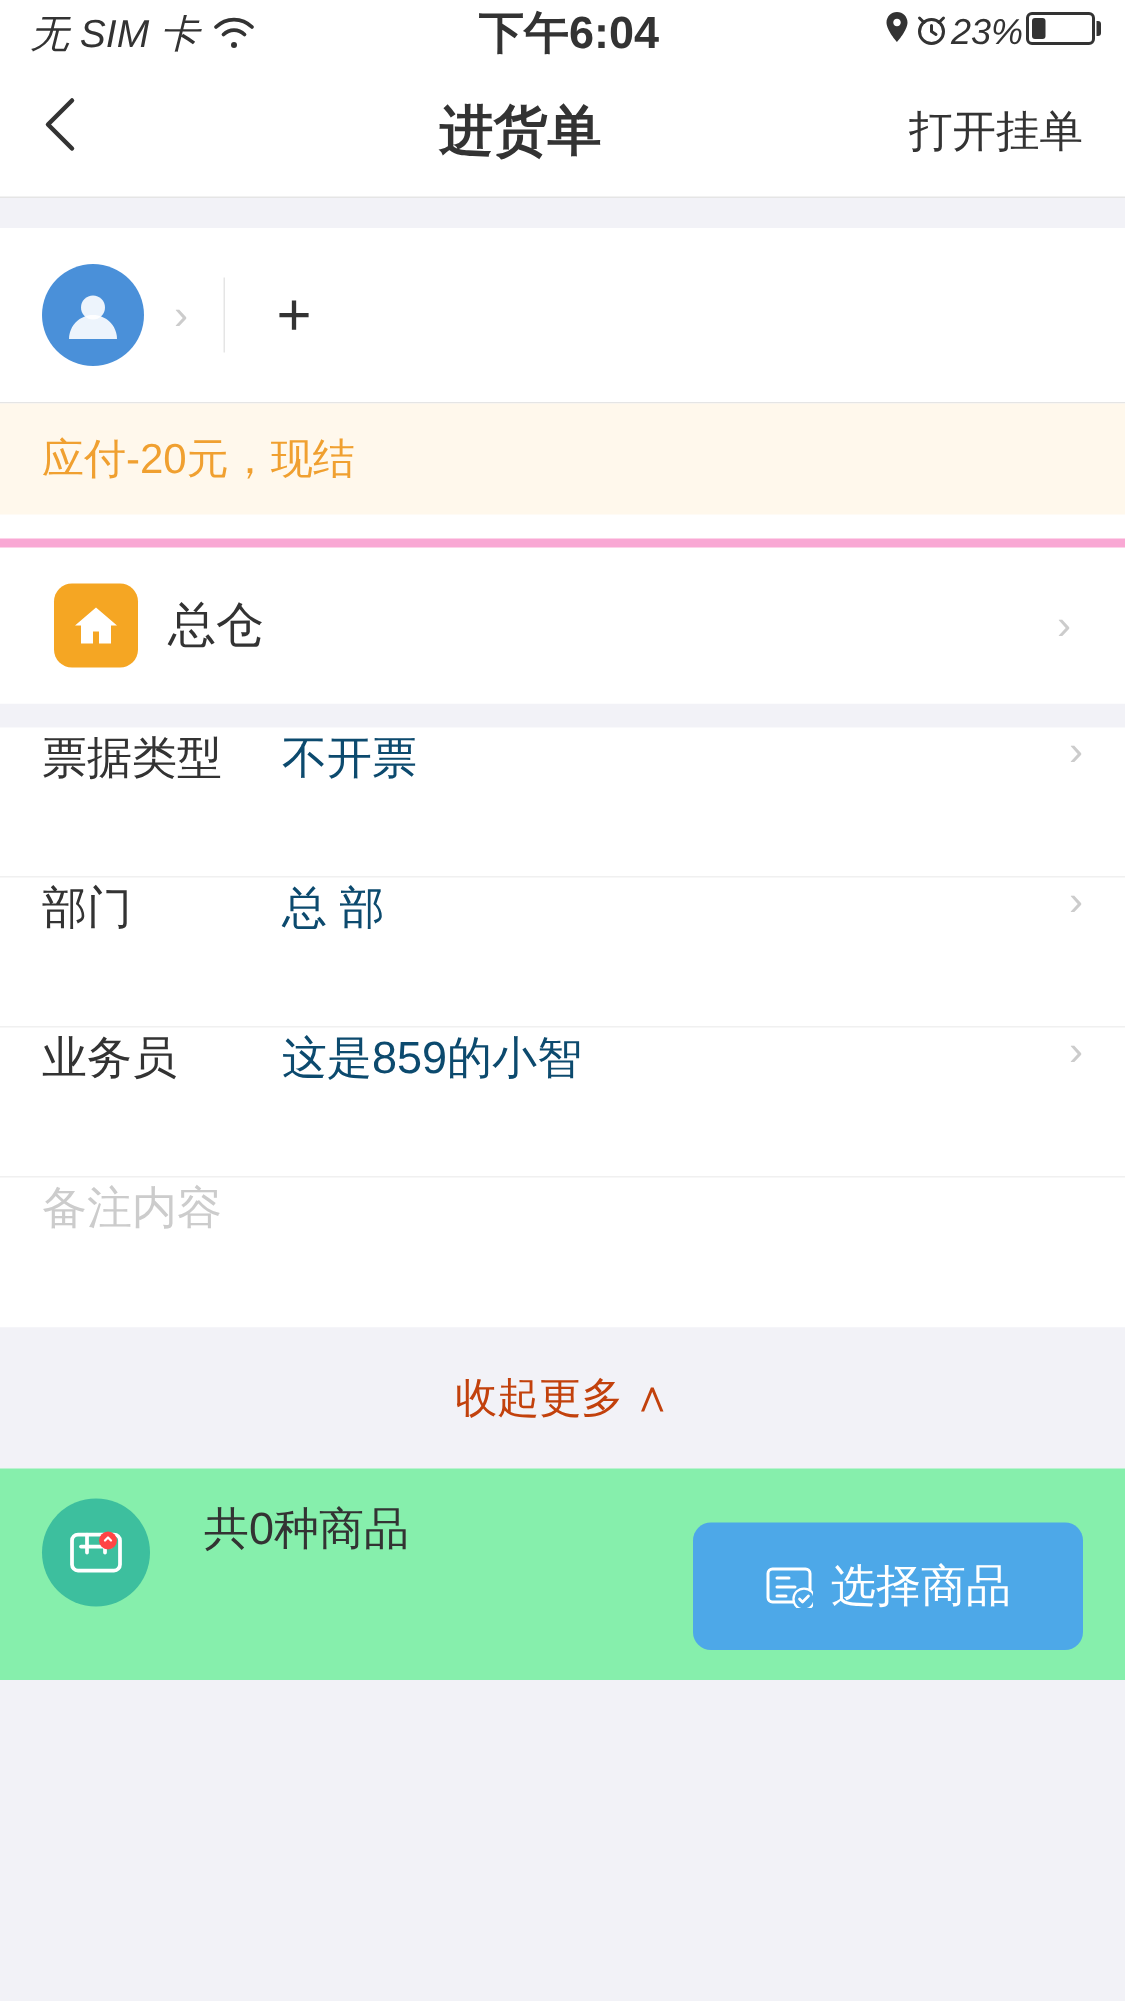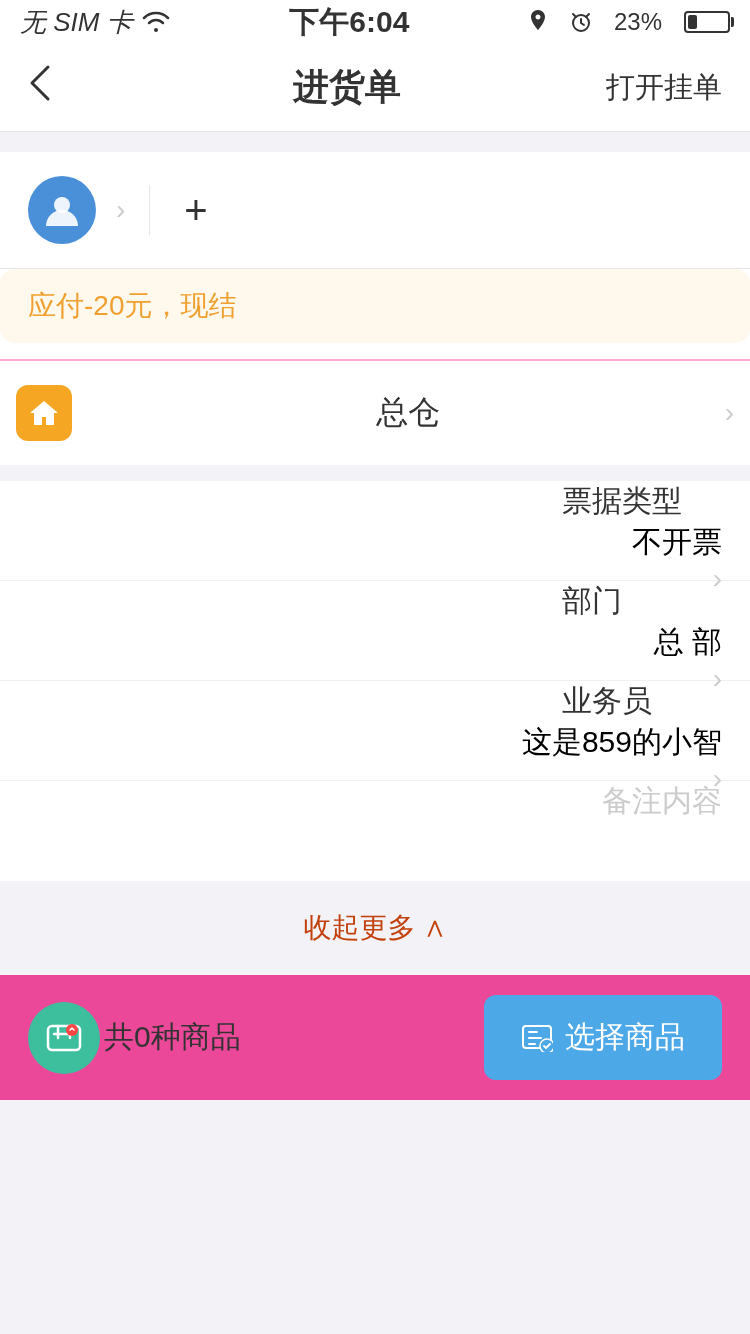--- a/index.html
+++ b/index.html
@@ -19,21 +19,21 @@
       background: #fff;
       display: flex;
       align-items: center;
       justify-content: space-between;
       padding: 0 20px;
       font-size: 26px;
       font-weight: 500;
     }
     .status-left { display: flex; align-items: center; gap: 8px; font-style: italic; }
     .status-center { font-size: 30px; font-weight: 600; }
-    .status-right { display: flex; align-items: center; gap: 22px; font-size: 24px; }
+    .status-right { display: flex; align-items: flex-start; gap: 2px; font-size: 24px; font-style: italic; }
     .battery-icon {
       width: 46px; height: 22px; border: 2px solid #333; border-radius: 4px;
       position: relative; display: inline-flex; align-items: center; padding: 2px;
     }
     .battery-icon::after {
       content: ''; position: absolute; right: -6px; top: 50%; transform: translateY(-50%);
       width: 3px; height: 10px; background: #333; border-radius: 0 2px 2px 0;
     }
     .battery-fill {
       width: 23%; height: 100%; background: #333; border-radius: 2px;
@@ -117,31 +117,29 @@
       padding: 0 10px;
     }
 
     
     .notice-bar {
       background: #fff8ec;
       padding: 18px 28px;
       font-size: 28px;
       color: #f0a030;
       margin-bottom: 16px;
-      border-radius: 15px;
     }
 
     
     .warehouse-row {
       display: flex;
       align-items: center;
-      padding: 24px 16px;
-      background: #fff;
-      border-top: 2px solid #f9a8d4;
-      text-align: center;
+      padding: 24px 36px;
+      background: #fff;
+      border-top: 6px solid #f9a8d4;
     }
     .warehouse-icon {
       width: 56px; height: 56px;
       background: #f5a623;
       border-radius: 12px;
       display: flex; align-items: center; justify-content: center;
       margin-right: 20px;
       flex-shrink: 0;
     }
     .warehouse-icon svg { width: 32px; height: 32px; fill: #fff; }
@@ -151,88 +149,88 @@
       color: #333;
     }
 
     
     .form-section {
       background: #fff;
       margin-top: 16px;
     }
     .form-row {
       display: flex;
-      align-items: flex-end;
+      align-items: flex-start;
       padding: 0 28px;
       height: 100px;
       border-bottom: 1px solid #f0f0f0;
       cursor: pointer;
-      flex-direction: column;
     }
     .form-row:last-child {
       border-bottom: none;
     }
     .form-label {
       font-size: 30px;
       color: #333;
       width: 160px;
       flex-shrink: 0;
     }
     .form-value {
       flex: 1;
       font-size: 30px;
-      color: #000000;
+      color: #0c4a6e;
     }
     .form-placeholder {
       flex: 1;
       font-size: 30px;
       color: #ccc;
     }
 
     
     .collapse-bar {
       background: #f2f2f7;
       text-align: center;
       padding: 28px 0;
       font-size: 28px;
       color: #c2410c;
       cursor: pointer;
     }
 
     
     .bottom-bar {
-      background: #ec4899;
-      display: flex;
-      align-items: center;
+      background: #86efac;
+      display: flex;
+      align-items: flex-start;
       padding: 20px 28px;
-      gap: 4px;
+      gap: 36px;
     }
     .cart-icon-wrap {
       width: 72px; height: 72px;
       background: #3dbf9e;
       border-radius: 50%;
       display: flex; align-items: center; justify-content: center;
       flex-shrink: 0;
     }
     .product-count {
       flex: 1;
       font-size: 30px;
       color: #333;
     }
     .select-btn {
       background: #4da8e8;
       color: #fff;
       border: none;
       border-radius: 12px;
-      padding: 22px 37px;
+      padding: 22px 48px;
       font-size: 30px;
       display: flex;
       align-items: center;
       gap: 12px;
       cursor: pointer;
+      margin-top: 16px;
     }
 
     
     .gray-fill {
       flex: 1;
       background: #f2f2f7;
       min-height: 300px;
     }
   </style>
 </head>

